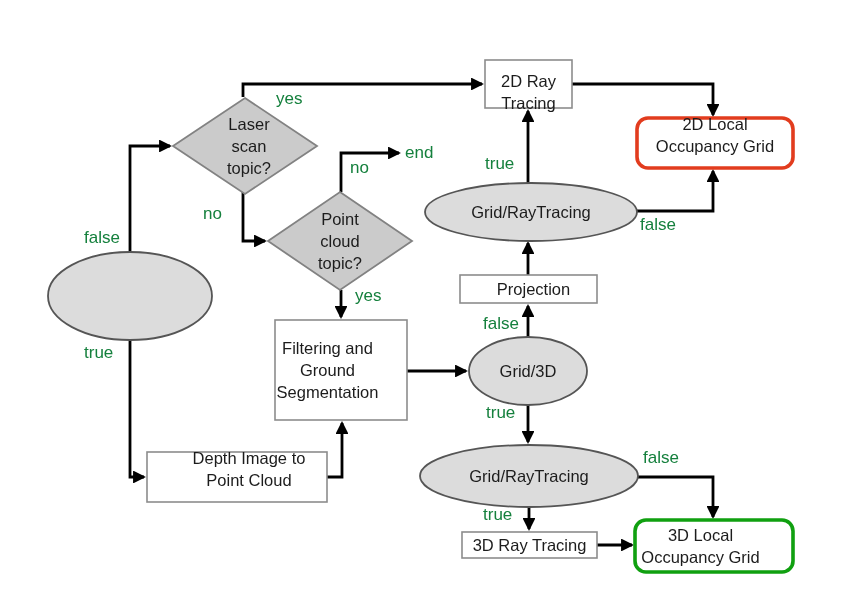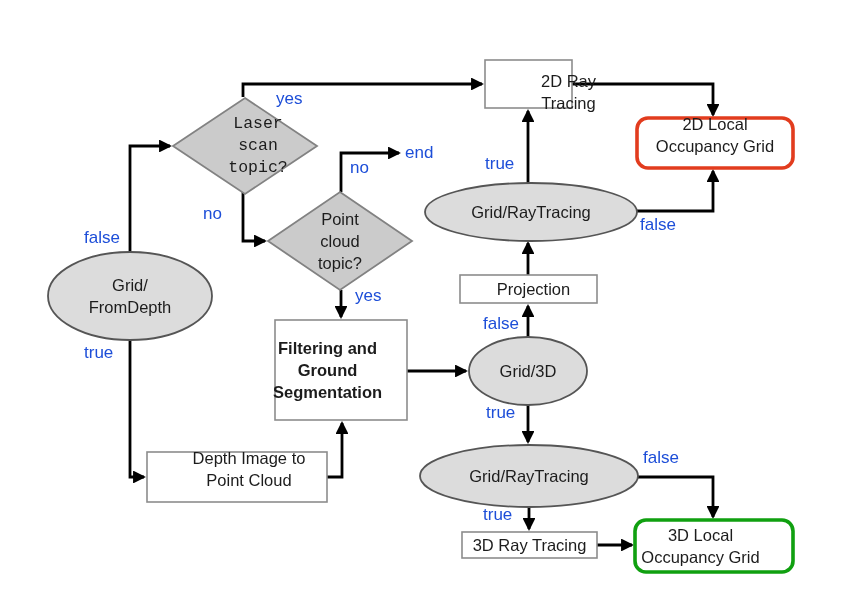--- a/index.html
+++ b/index.html
@@ -16,21 +16,21 @@
     position:absolute;
     display:flex;align-items:center;justify-content:center;
     text-align:center;
     white-space:pre-line;
     font-size:16.5px;line-height:1.35;
     color:#1c1c1c;
   }
   .edge-label{
     position:absolute;
     font-size:17px;line-height:1.1;
-    color:#1d4ed8;
+    color:#15803d;
     white-space:nowrap;
   }
 </style>
 </head>
 <body>
 
 <div id="canvas">
 
   <svg id="shapes" viewBox="0 0 865 598" xmlns="http://www.w3.org/2000/svg">
     <defs>
@@ -68,35 +68,33 @@
     <rect x="485" y="60" width="87" height="48" stroke-width="1.6" fill="#ffffff" stroke="#8c8c8c"></rect>
     <rect x="460" y="275" width="137" height="28" stroke-width="1.6" fill="#ffffff" stroke="#8c8c8c"></rect>
     <rect x="275" y="320" width="132" height="100" stroke-width="1.6" fill="#ffffff" stroke="#8c8c8c"></rect>
     <rect x="147" y="452" width="180" height="50" stroke-width="1.6" fill="#ffffff" stroke="#8c8c8c"></rect>
     <rect x="462" y="532" width="135" height="26" stroke-width="1.6" fill="#ffffff" stroke="#8c8c8c"></rect>
 
     <rect x="637" y="118" width="156" height="50" rx="11" stroke-width="3.6" fill="#ffffff" stroke="#e23c1e"></rect>
     <rect x="635" y="520" width="158" height="52" rx="11" stroke-width="3.6" fill="#ffffff" stroke="#10a010"></rect>
   </svg>
 
-  <div class="node-label" style="left:186px;top:98px;width:144px;height:96px;font-family:Liberation Mono, monospace;">Laser
+  <div class="node-label" style="left:177px;top:98px;width:144px;height:96px;">Laser
 scan
 topic?</div>
   <div class="node-label" style="left:268px;top:192px;width:144px;height:98px;">Point
 cloud
 topic?</div>
-  <div class="node-label" style="left:48px;top:252px;width:164px;height:88px;">Grid/
-FromDepth</div>
   <div class="node-label" style="left:425px;top:183px;width:212px;height:58px;">Grid/RayTracing</div>
   <div class="node-label" style="left:469px;top:337px;width:118px;height:68px;">Grid/3D</div>
   <div class="node-label" style="left:420px;top:445px;width:218px;height:62px;">Grid/RayTracing</div>
-  <div class="node-label" style="left:485px;top:60px;width:87px;height:64px;margin-left:40px;">2D Ray
+  <div class="node-label" style="left:485px;top:60px;width:87px;height:64px;">2D Ray
 Tracing</div>
   <div class="node-label" style="left:460px;top:275px;width:147px;height:28px;">Projection</div>
-  <div class="node-label" style="left:275px;top:320px;width:105px;height:100px;font-weight:bold;">Filtering and
+  <div class="node-label" style="left:275px;top:320px;width:105px;height:100px;">Filtering and
 Ground
 Segmentation</div>
   <div class="node-label" style="left:147px;top:452px;width:180px;height:34px;margin-left:12px;">Depth Image to
 Point Cloud</div>
   <div class="node-label" style="left:462px;top:532px;width:135px;height:26px;text-align:right;">3D Ray Tracing</div>
   <div class="node-label" style="left:637px;top:118px;width:156px;height:34px;">2D Local
 Occupancy Grid</div>
   <div class="node-label" style="left:635px;top:520px;width:131px;height:52px;">3D Local
 Occupancy Grid</div>
 

